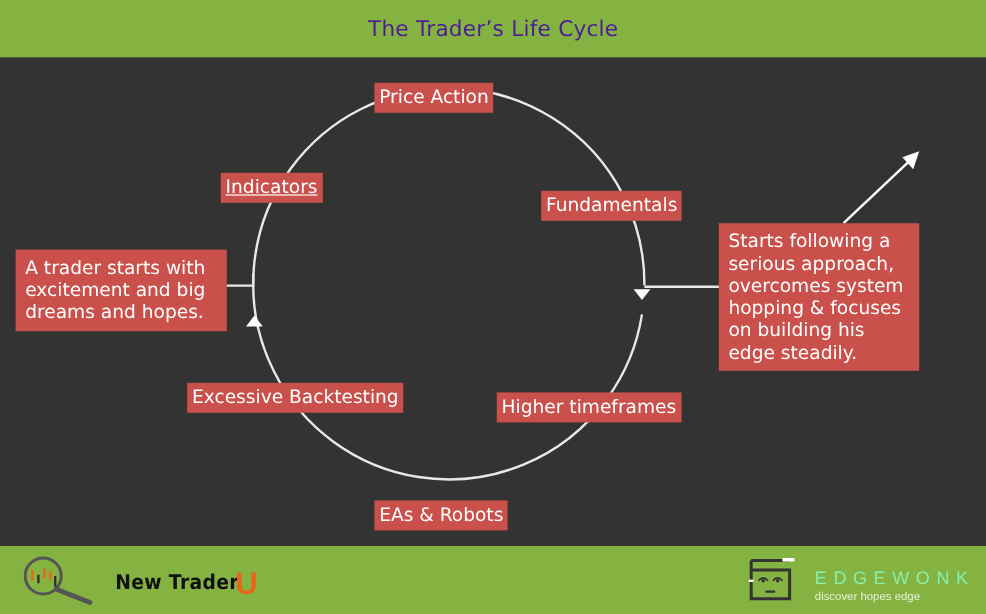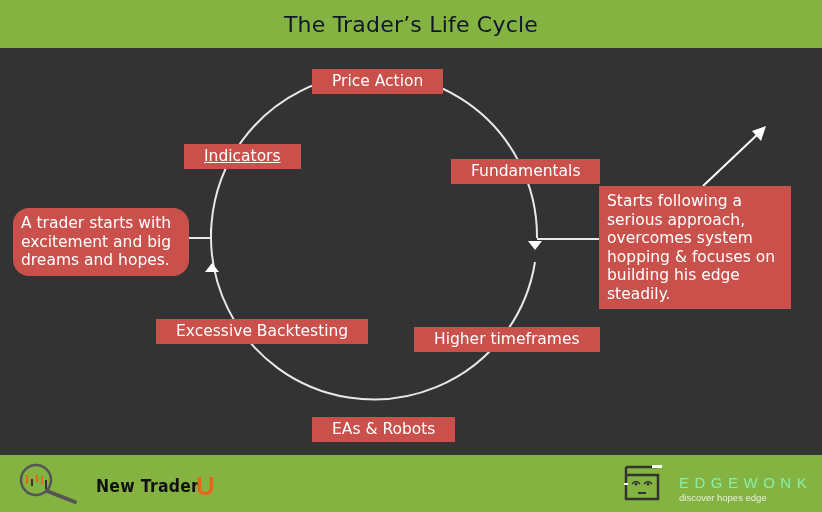--- a/index.html
+++ b/index.html
@@ -1,22 +1,22 @@
 <!DOCTYPE html>
 <html><head>
 <meta charset="utf-8">
 <style>
   html,body{margin:0;padding:0;}
   body{width:822px;height:512px;position:relative;overflow:hidden;background:#333333;font-family:"DejaVu Sans","Liberation Sans",sans-serif;}
   .header{position:absolute;left:0;top:0;width:822px;height:48px;background:#85b342;display:flex;align-items:center;justify-content:center;}
-  .header h1{margin:0;color:#0f172a;font-weight:normal;font-size:22px;letter-spacing:0.2px;}
+  .header h1{margin:0;color:#4c1d95;font-weight:normal;font-size:18px;letter-spacing:0.2px;}
   .main{position:absolute;left:0;top:48px;width:822px;height:407px;background:#333333;}
   .footer{position:absolute;left:0;top:455px;width:822px;height:57px;background:#85b342;}
   svg.diagram{position:absolute;left:0;top:0;}
-  .box{position:absolute;background:#c9504b;color:#fff;font-size:15.5px;line-height:19px;padding:3px 20px;box-sizing:border-box;white-space:nowrap;}
+  .box{position:absolute;background:#c9504b;color:#fff;font-size:15.5px;line-height:19px;padding:3px 4px;box-sizing:border-box;white-space:nowrap;}
   .box.multi{white-space:normal;line-height:18.5px;padding:6px 8px;}
   .ntu{position:absolute;left:96px;top:476px;font-family:"DejaVu Sans","Liberation Sans",sans-serif;font-weight:bold;font-size:17px;color:#111;letter-spacing:0.3px;transform:scaleX(0.92);transform-origin:left;}
   .ntu-u{position:absolute;left:196px;top:471px;font-weight:bold;font-size:26px;color:#e8661c;font-family:"Liberation Sans",sans-serif;}
   .ew-name{position:absolute;left:679px;top:474px;font-size:15px;letter-spacing:5.5px;color:#86efac;font-family:"Liberation Sans",sans-serif;}
   .ew-tag{position:absolute;left:679px;top:492px;font-size:9.5px;color:#e9f2dc;font-family:"Liberation Sans",sans-serif;}
 </style>
 </head>
 <body>
 
 <div class="header">
@@ -41,22 +41,22 @@
   <polygon points="766,126 752,131 761,141" fill="#ffffff"></polygon>
 </svg>
 
 <div class="box" style="left:312px;top:69px;">Price Action</div>
 <div class="box" style="left:451px;top:159px;text-align:center;">Fundamentals</div>
 <div class="box" style="left:414px;top:327px;">Higher timeframes</div>
 <div class="box" style="left:312px;top:417px;">EAs &amp; Robots</div>
 <div class="box" style="left:156px;top:319px;">Excessive Backtesting</div>
 <div class="box" style="left:184px;top:144px;text-decoration:underline;">Indicators</div>
 
-<div class="box multi" style="left:13px;top:208px;width:176px;border-radius:16px;">A trader starts with excitement and big dreams and hopes.</div>
-<div class="box multi" style="left:599px;top:186px;width:192px;">Starts following a serious approach, overcomes system hopping &amp; focuses on building his edge steadily.</div>
+<div class="box multi" style="left:13px;top:208px;width:176px;">A trader starts with excitement and big dreams and hopes.</div>
+<div class="box multi" style="left:599px;top:186px;width:167px;">Starts following a serious approach, overcomes system hopping &amp; focuses on building his edge steadily.</div>
 
 <div class="footer"></div>
 
 <svg style="position:absolute;left:16px;top:462px;" width="64" height="44">
   <circle cx="20" cy="18" r="15" fill="none" stroke="#555" stroke-width="2.5"></circle>
   <line x1="31" y1="29" x2="59" y2="40" stroke="#555" stroke-width="4" stroke-linecap="round"></line>
   <line x1="11" y1="13" x2="11" y2="22" stroke="#e8661c" stroke-width="2"></line>
   <line x1="16" y1="17" x2="16" y2="24" stroke="#333" stroke-width="2"></line>
   <line x1="21" y1="12" x2="21" y2="20" stroke="#e8661c" stroke-width="2"></line>
   <line x1="26" y1="14" x2="26" y2="22" stroke="#e8661c" stroke-width="2"></line>

